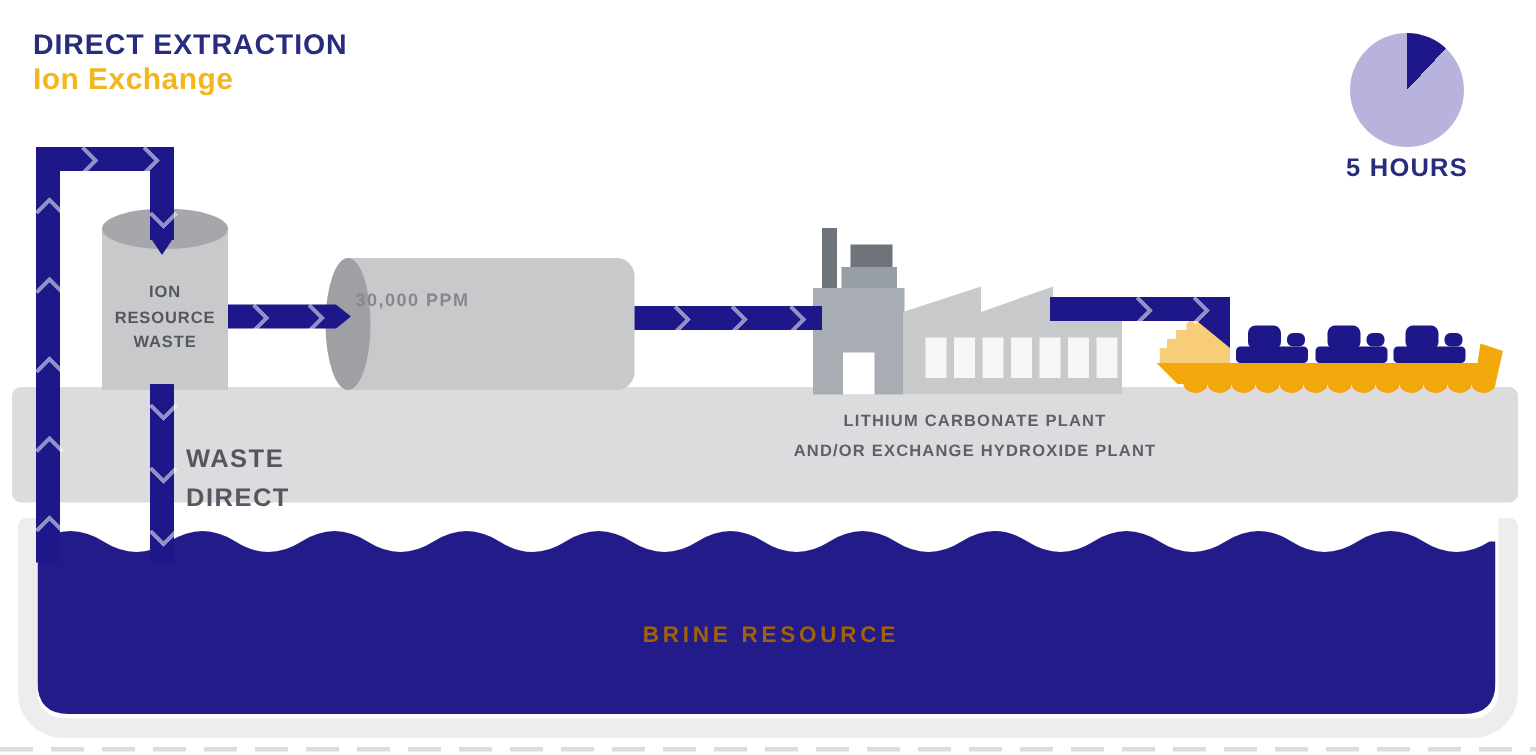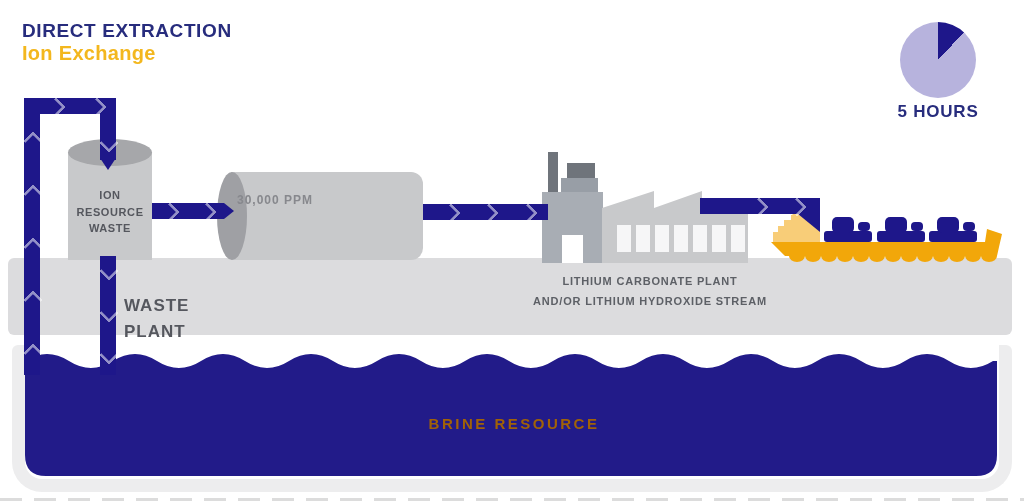--- a/index.html
+++ b/index.html
@@ -155,24 +155,24 @@
       <span class="chev" style="left: 102px; top: 348px; transform: rotate(135deg);"></span>
     </div>
 
   <div class="abs filter-label">
     <div>ION</div>
     <div>RESOURCE</div>
     <div>WASTE</div>
   </div>
   <div class="abs waste-label">
     <div>WASTE</div>
-    <div>PLANT</div>
+    <div>DIRECT</div>
   </div>
   <div class="abs conc-label">
     <div>30,000 PPM</div>
   </div>
   <div class="abs plant-label">
     <div>LITHIUM CARBONATE PLANT</div>
-    <div>AND/OR LITHIUM HYDROXIDE STREAM</div>
+    <div>AND/OR EXCHANGE HYDROXIDE PLANT</div>
   </div>
 
   <div class="abs bottom-dashes"></div>
 </div>
 
 </body></html>

